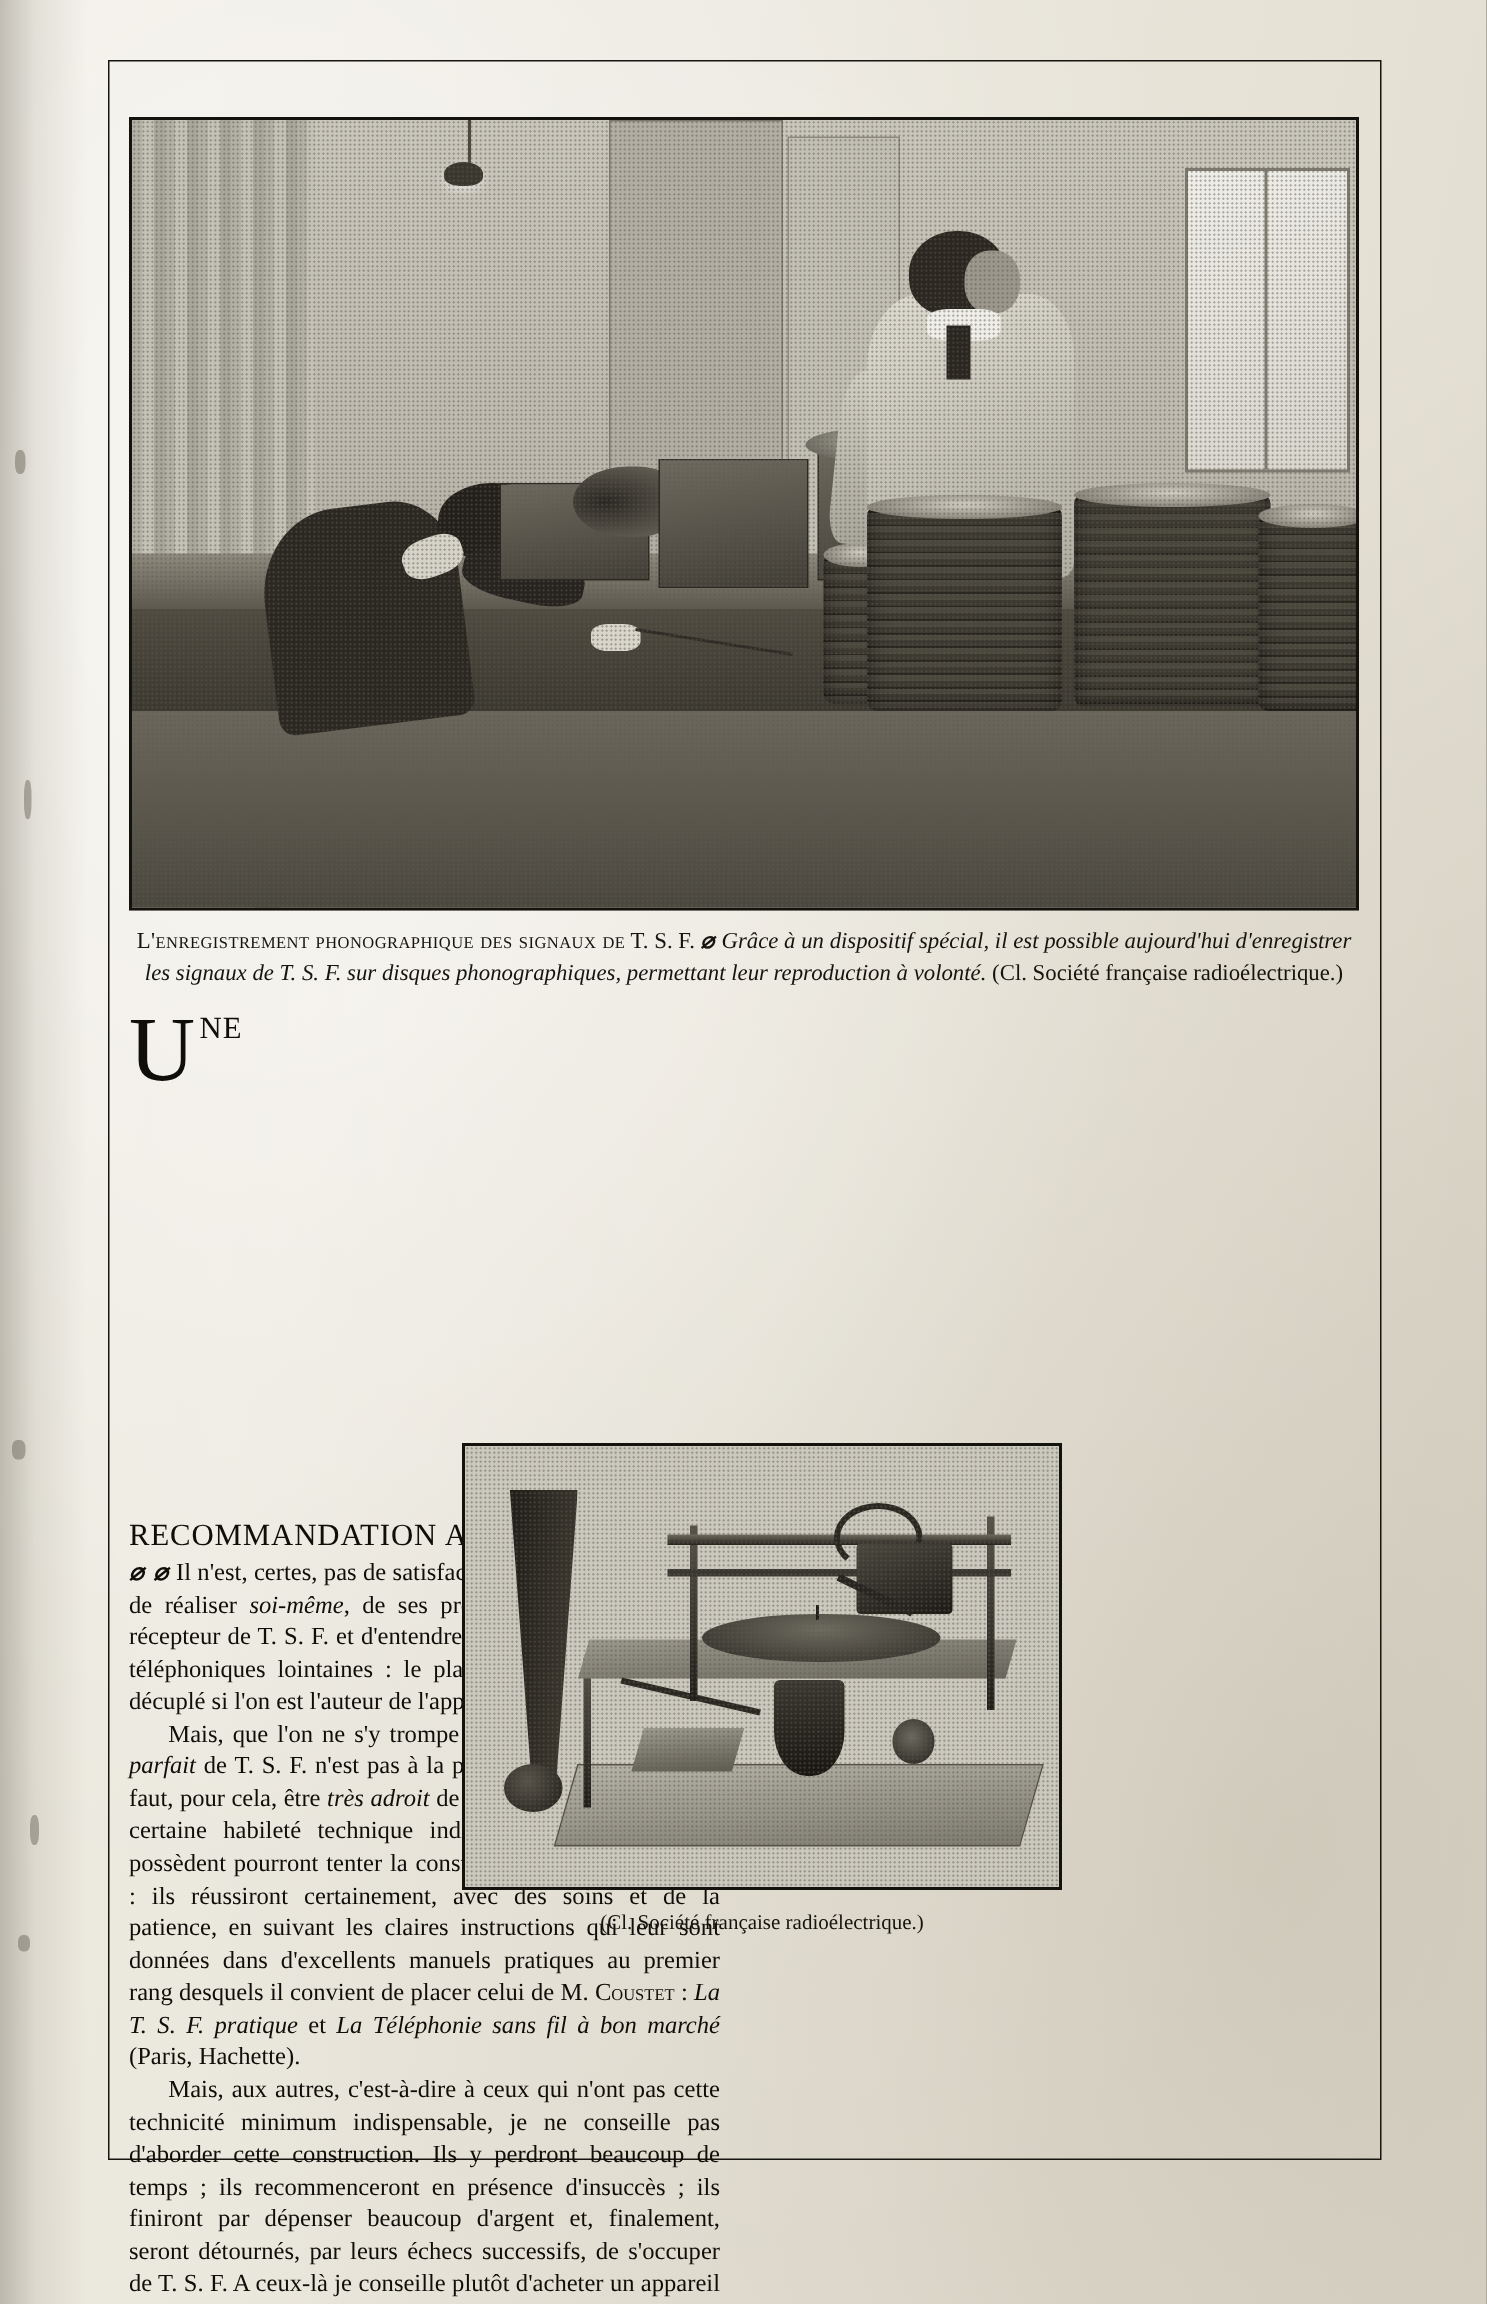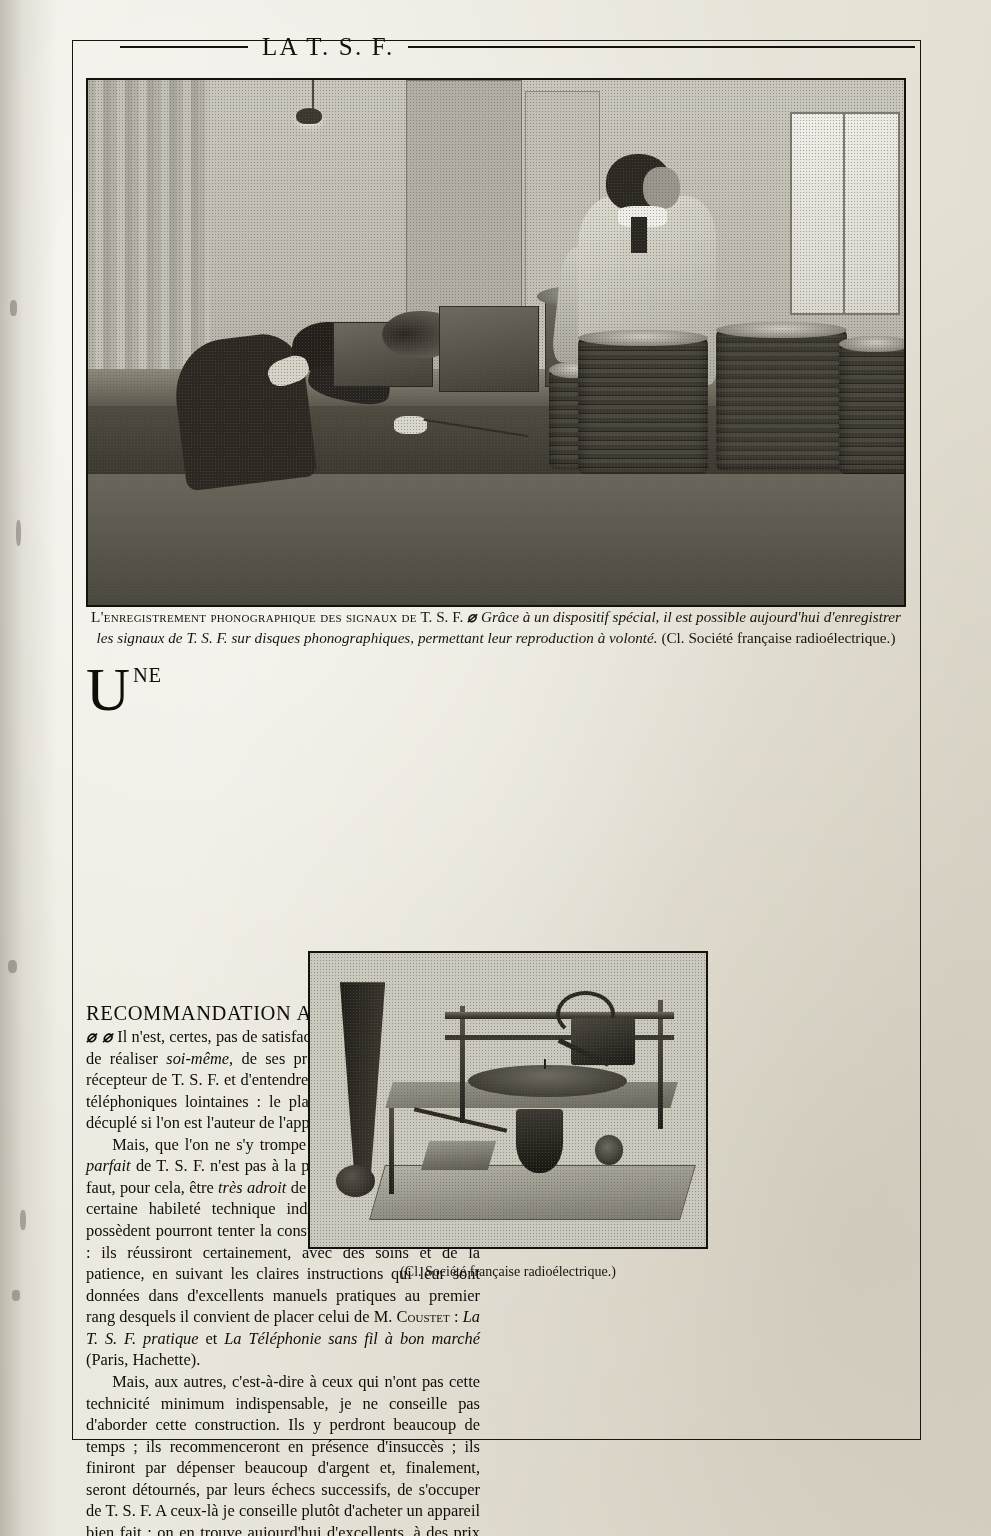--- a/index.html
+++ b/index.html
@@ -135,21 +135,21 @@
     box-shadow:inset 0 0 14px rgba(0,0,0,.55);}
   .stack .lid{position:absolute;left:0;top:-7px;width:100%;height:16px;
     background:radial-gradient(ellipse at 50% 40%,#cfccc1,#6e6a5f);border-radius:50%;}
   .stack.s1{left:60%;top:49%;width:16%;height:26%;}
   .stack.s2{left:77%;top:47.5%;width:16%;height:27%;}
   .stack.s3{left:92%;top:50%;width:9%;height:25%;}
   .stack.s0{left:56.5%;top:55%;width:6%;height:19%;}
 
   
   .cap-main{
-    width:820px;
+    width:820px;margin-top:11px;
     text-align:center;color:#16140e;font-size:15.2px;line-height:1.38;
   }
   .cap-main .sc{font-variant:small-caps;letter-spacing:.3px;}
   .cap-main i{font-style:italic;}
   .glyph{font-style:italic;font-weight:bold;letter-spacing:1px;}
 
   
   .cols{position:relative;width:820px;margin-top:14px;color:#100e09;}
   .col{
     width:394px;font-size:16.4px;line-height:1.315;
@@ -230,25 +230,20 @@
   <div class="edgeflecks">
     <span style="left:10px;top:300px;width:7px;height:16px;"></span>
     <span style="left:16px;top:520px;width:5px;height:26px;"></span>
     <span style="left:8px;top:960px;width:9px;height:13px;"></span>
     <span style="left:20px;top:1210px;width:6px;height:20px;"></span>
     <span style="left:12px;top:1290px;width:8px;height:11px;"></span>
   </div>
 
   <div class="frame"></div>
 
-  <div class="masthead">
-    <div class="mast-rule-l"></div>
-    <div class="mast-title">LA T. S. F.</div>
-    <div class="mast-rule-r"></div>
-  </div>
 
   <div class="content">
 
     <div class="photo-main">
       <div class="ph wall"></div>
       <div class="ph curtain"></div>
       <div class="ph panel d1"></div>
       <div class="ph panel d2"></div>
       <div class="ph wdw"></div>
       <div class="ph lamp-cord"></div>

